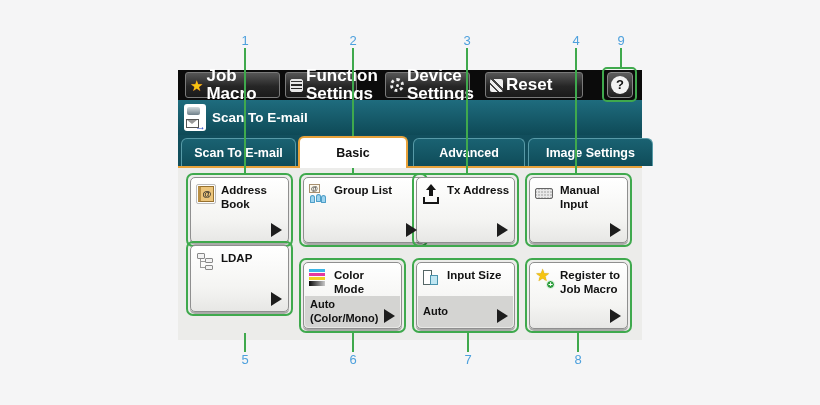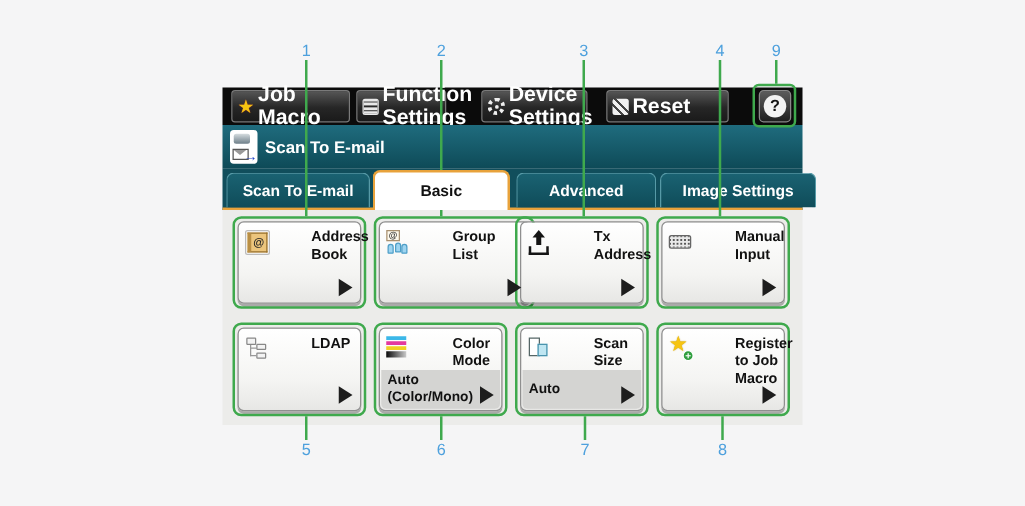--- a/index.html
+++ b/index.html
@@ -47,21 +47,21 @@
          white-space:nowrap; cursor:pointer; }
   .tab.sel { top:1px; height:32px; background:#fff; border:2px solid #e8a23b; border-bottom:none; color:#111; z-index:2; }
 
   
   .content { position:absolute; left:0; top:98px; width:464px; height:172px; background:#ececea; }
   .hl { position:absolute; border:2px solid #3fa94d; border-radius:7px; }
   .gbtn { position:absolute; inset:2px; background:linear-gradient(#ffffff,#f4f4f2 65%,#e7e7e5);
           border:1px solid #8f8f8f; border-radius:5px; box-shadow:0 2px 0 rgba(0,0,0,0.28); cursor:pointer; }
   .ghead { display:flex; align-items:flex-start; gap:5px; padding:6px 4px 0 5px; }
   .gicon { position:relative; width:20px; height:20px; flex-shrink:0; }
-  .glabel { font-weight:bold; font-size:11.5px; line-height:1.2; color:#111;margin-left:28px; }
+  .glabel { font-weight:bold; font-size:11.5px; line-height:1.2; color:#111; }
   .garrow { position:absolute; right:6px; bottom:5px; width:0; height:0;
             border-left:11px solid #1d1d1d; border-top:7px solid transparent; border-bottom:7px solid transparent; z-index:3; }
   .gvalue { position:absolute; left:1px; right:1px; bottom:1px; height:31px; background:#d4d4d2;
             border-radius:0 0 4px 4px; padding:1px 14px 1px 5px; display:flex; flex-direction:column;
             justify-content:center; font-weight:bold; font-size:11px; line-height:1.25; color:#111; z-index:2; }
 
   
   .ab-frame { position:absolute; inset:0; background:#fdfdfd; border:1px solid #bbb; border-radius:2px; }
   .ab-book { position:absolute; inset:2px; background:#ecc57c; border:1px solid #97712f; border-left:3px solid #b98f45;
              display:flex; align-items:center; justify-content:center; font-weight:bold; font-size:9px; color:#222; }
@@ -191,21 +191,21 @@
           <div class="ghead">
             <span class="gicon">
               <span class="kbd"></span>
             </span>
             <span class="glabel" style="width:66px;">Manual Input</span>
           </div>
           <span class="garrow"></span>
         </div>
       </div>
 
-      <div class="hl" style="left:8px; top:90px; width:107px; height:75px;">
+      <div class="hl" style="left:8px; top:73px; width:107px; height:75px;">
         <div class="gbtn">
           <div class="ghead">
             <span class="gicon">
               <span class="ld-n" style="left:1px; top:1px;"></span>
               <span class="ld-l" style="left:4px; top:7px; width:1px; height:9px;"></span>
               <span class="ld-l" style="left:4px; top:9px; width:5px; height:1px;"></span>
               <span class="ld-l" style="left:4px; top:15px; width:5px; height:1px;"></span>
               <span class="ld-n" style="left:9px; top:6px; height:5px;"></span>
               <span class="ld-n" style="left:9px; top:13px; height:5px;"></span>
             </span>
@@ -231,21 +231,21 @@
         </div>
       </div>
 
       <div class="hl" style="left:234px; top:90px; width:107px; height:75px;">
         <div class="gbtn">
           <div class="ghead">
             <span class="gicon">
               <span class="sz-back"></span>
               <span class="sz-front"></span>
             </span>
-            <span class="glabel" style="width:66px;">Scan Size</span>
+            <span class="glabel" style="width:66px;">Input Size</span>
           </div>
           <div class="gvalue">Auto</div>
           <span class="garrow"></span>
         </div>
       </div>
 
       <div class="hl" style="left:347px; top:90px; width:107px; height:75px;">
         <div class="gbtn">
           <div class="ghead">
             <span class="gicon">

